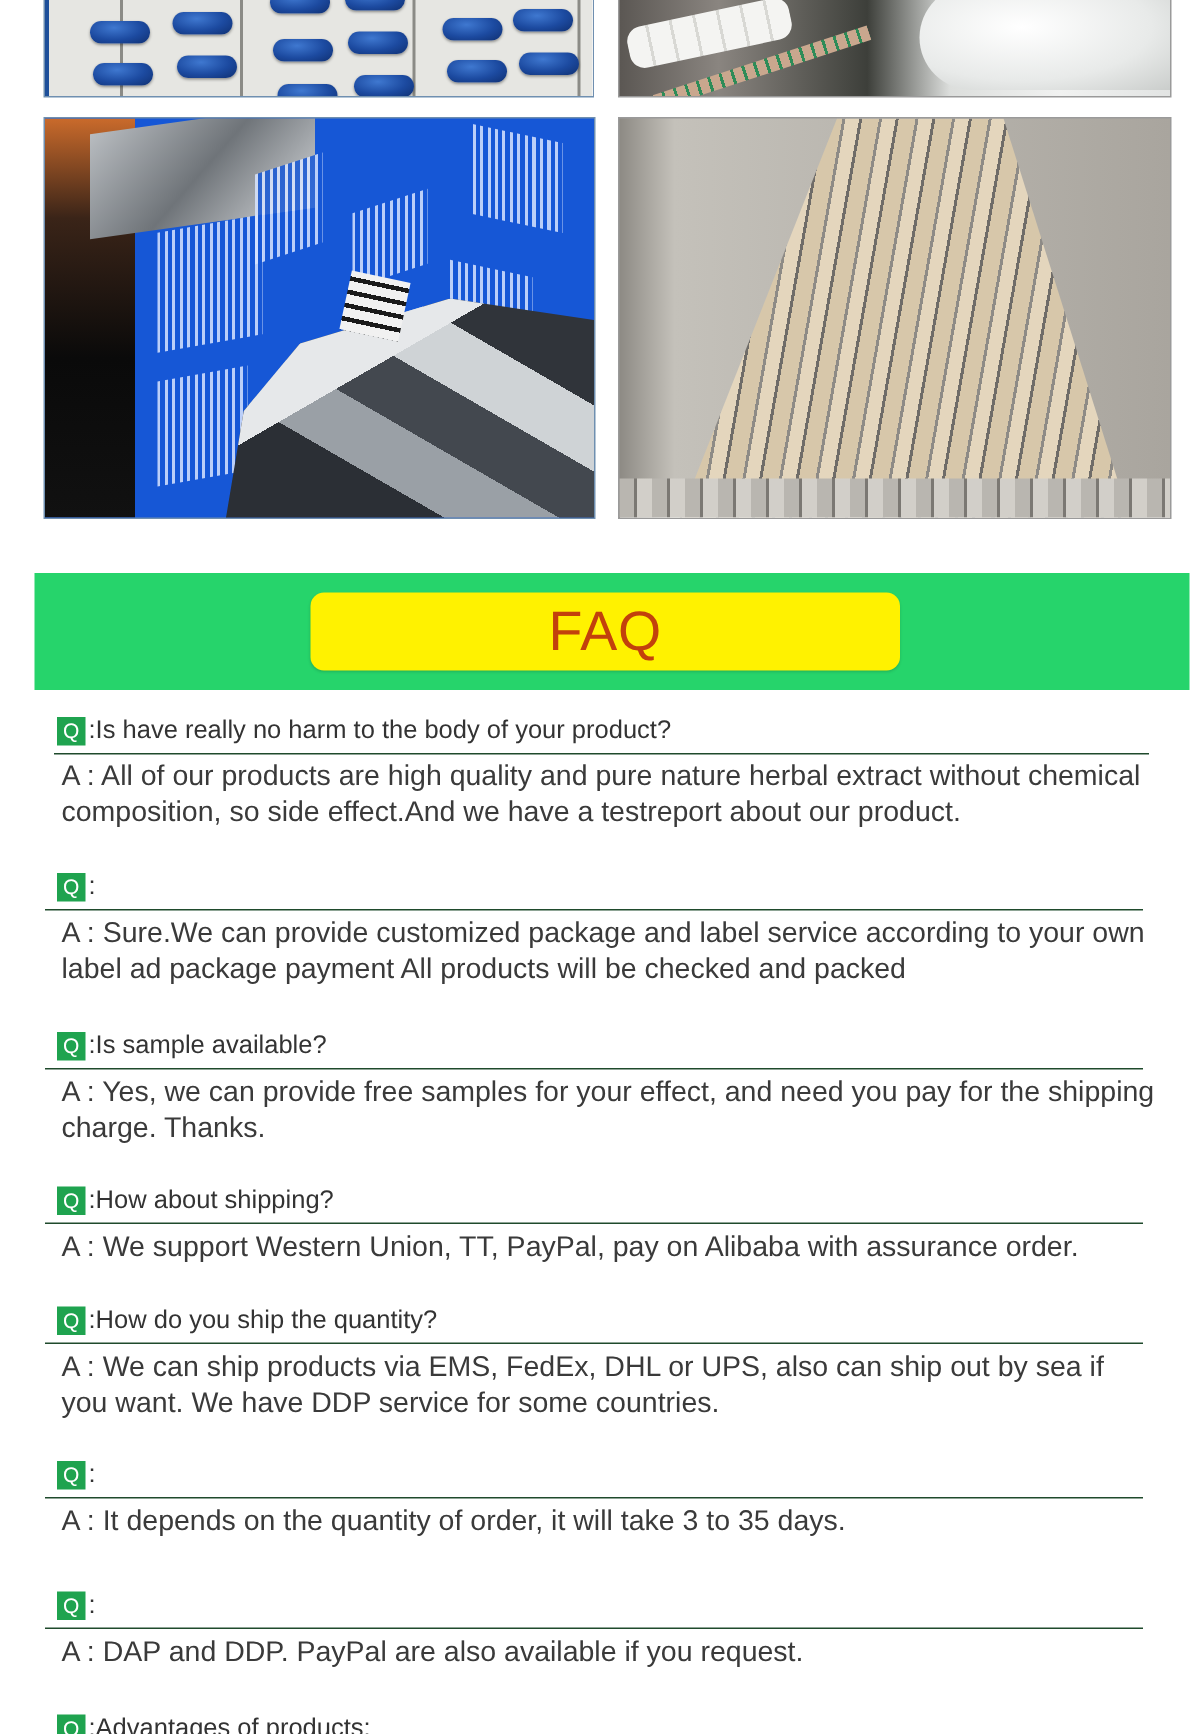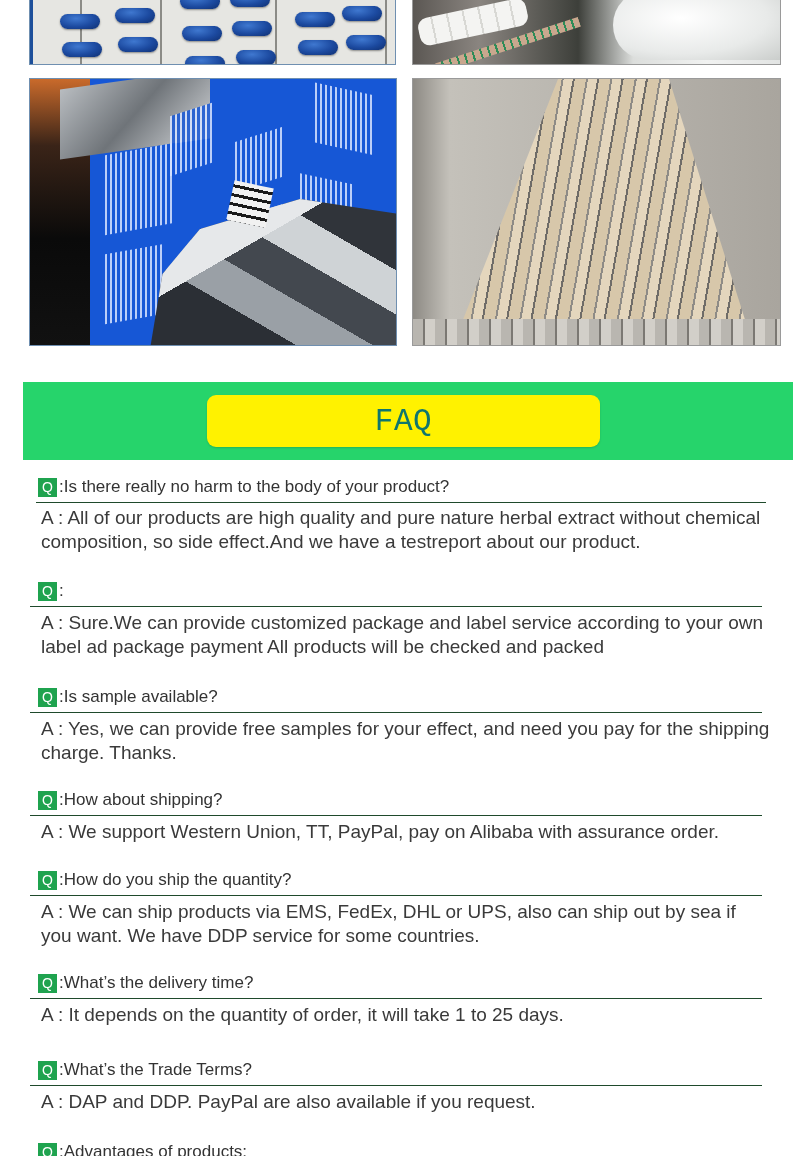--- a/index.html
+++ b/index.html
@@ -34,21 +34,21 @@
   
   #p4 { left: 413px; top: 79px; width: 367px; height: 266px; background: linear-gradient(90deg,#8d8a84 0%,#c4c1ba 10%,#a9a59e 100%); }
   #p4 .chute { position:absolute; left:40px; top:0; width:300px; height:266px;
       background: repeating-linear-gradient(100deg,#d7c7aa 0 11px,#8e8b86 11px 13px,#e4d6bd 13px 22px,#6f6c68 22px 24px);
       clip-path: polygon(35% 0,72% 0,100% 100%,0 100%); }
   #p4 .bottom { position:absolute; left:0; bottom:0; width:367px; height:26px; background: repeating-linear-gradient(90deg,#b9b6b0 0 10px,#7b7873 10px 12px,#d2cfc9 12px 22px); }
 
   
   #faq-banner { position:absolute; left:23px; top:382px; width:770px; height:78px; background:#26d46b; }
   #faq-pill { position:absolute; left:184px; top:13px; width:393px; height:52px; background:#fff200; border-radius:9px; box-shadow: 0 1px 2px rgba(0,0,0,.15); display:flex; align-items:center; justify-content:center; }
-  #faq-title { font-family: Liberation Mono, monospace; font-size: 31px; color:#0f766e; letter-spacing: 0.5px; }
+  #faq-title { font-family: Liberation Sans, sans-serif; font-size: 37px; color:#c2410c; letter-spacing: 0.5px; }
 
   
   .qa { position:absolute; left:0; width:800px; }
   .q-row { position:absolute; left:38px; top:0; height:22px; display:flex; align-items:center; }
   .q-badge { display:inline-block; width:19px; height:19px; background:#1fa34f; color:#ffffff; font-size:14px; line-height:19px; text-align:center; margin-right:2px; }
   .q-text { font-size:17px; color:#333333; white-space:nowrap; }
   .q-line { position:absolute; left:36px; width:725px; height:1px; background:#1f4a2c; }
   .a-text { position:absolute; left:41px; width:730px; font-size:19px; line-height:24px; color:#3a3a3a; }
 </style>
 </head>
@@ -102,21 +102,21 @@
 <div id="faq-banner">
   <div id="faq-pill">
     <span id="faq-title">FAQ</span>
   </div>
 </div>
 
 <div class="qa" style="top:476px">
   <div class="q-row">
     <span class="q-badge">Q</span>
     <span class="q-text">: </span>
-    <span class="q-text">Is there really no harm to the body of your product?</span>
+    <span class="q-text">Is have really no harm to the body of your product?</span>
   </div>
   <div class="q-line" style="top:26px;left:36px;width:730px"></div>
   <div class="a-text" style="top:30px">A : All of our products are high quality and pure nature herbal extract without chemical composition, so side effect.And we have a testreport about our product.</div>
 </div>
 
 <div class="qa" style="top:580px">
   <div class="q-row">
     <span class="q-badge">Q</span>
     <span class="q-text">: </span>
   </div>
@@ -151,31 +151,29 @@
     <span class="q-text">How do you ship the quantity?</span>
   </div>
   <div class="q-line" style="top:26px;left:30px;width:732px"></div>
   <div class="a-text" style="top:31px">A : We can ship products via EMS, FedEx, DHL or UPS, also can ship out by sea if you want. We have DDP service for some countries.</div>
 </div>
 
 <div class="qa" style="top:972px">
   <div class="q-row">
     <span class="q-badge">Q</span>
     <span class="q-text">: </span>
-    <span class="q-text">What’s the delivery time?</span>
   </div>
   <div class="q-line" style="top:26px;left:30px;width:732px"></div>
-  <div class="a-text" style="top:31px">A : It depends on the quantity of order, it will take 1 to 25 days.</div>
+  <div class="a-text" style="top:31px">A : It depends on the quantity of order, it will take 3 to 35 days.</div>
 </div>
 
 <div class="qa" style="top:1059px">
   <div class="q-row">
     <span class="q-badge">Q</span>
     <span class="q-text">: </span>
-    <span class="q-text">What’s the Trade Terms?</span>
   </div>
   <div class="q-line" style="top:26px;left:30px;width:732px"></div>
   <div class="a-text" style="top:31px">A : DAP and DDP. PayPal are also available if you request.</div>
 </div>
 
 <div class="qa" style="top:1141px">
   <div class="q-row">
     <span class="q-badge">Q</span>
     <span class="q-text">: </span>
     <span class="q-text">Advantages of products:</span>

